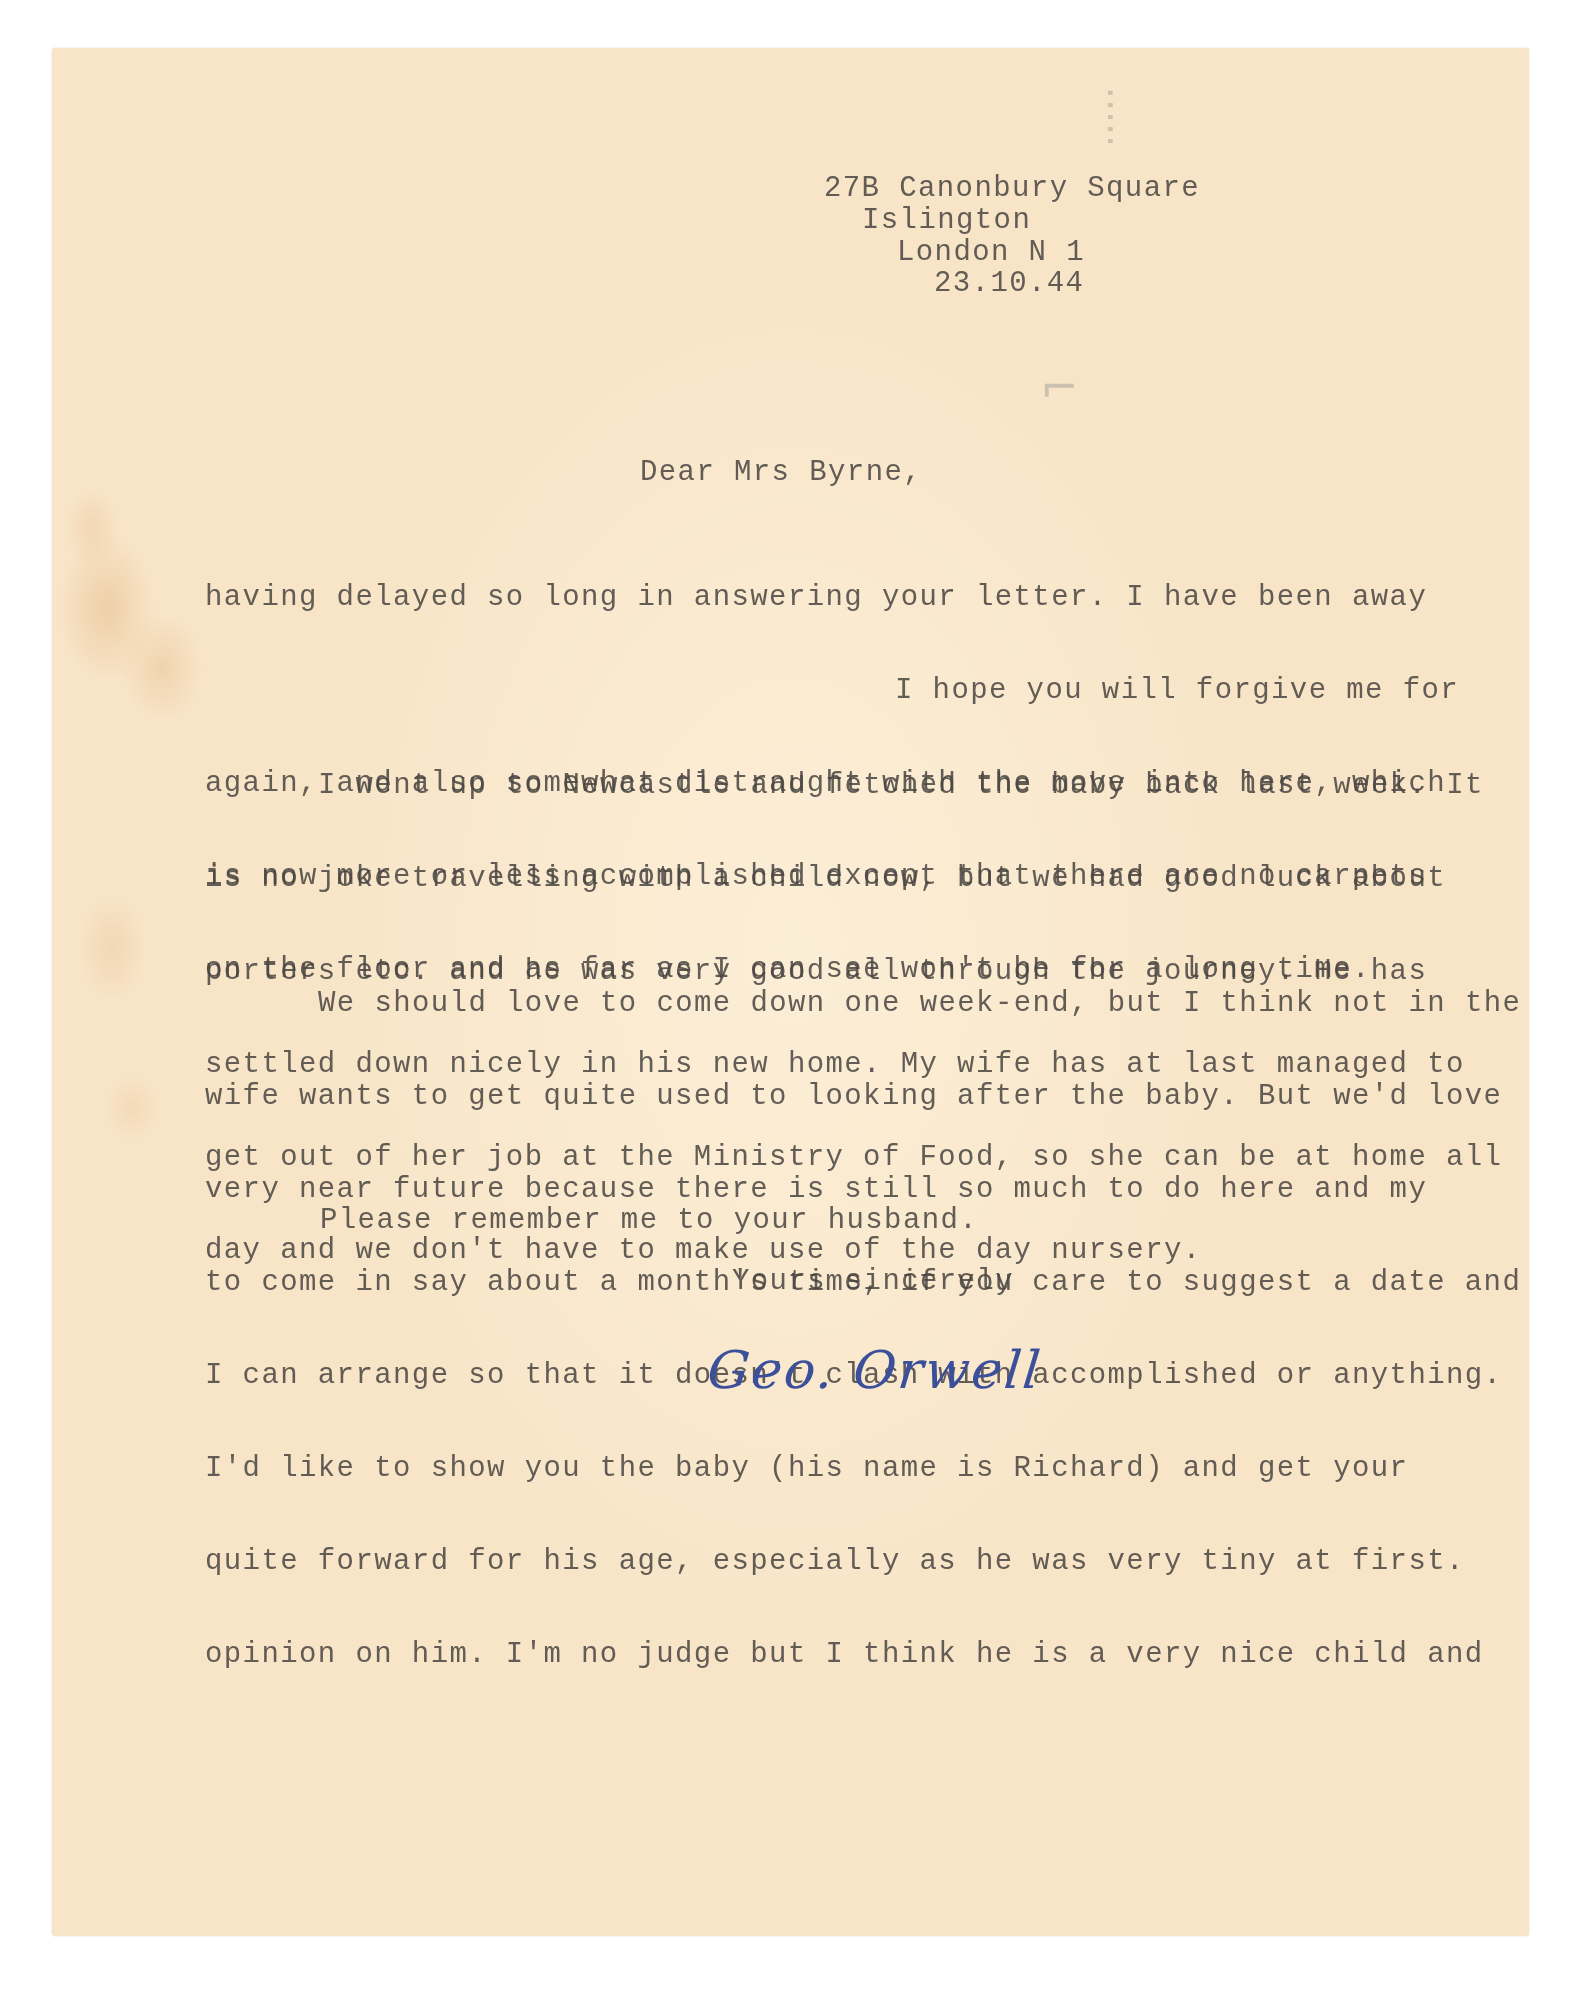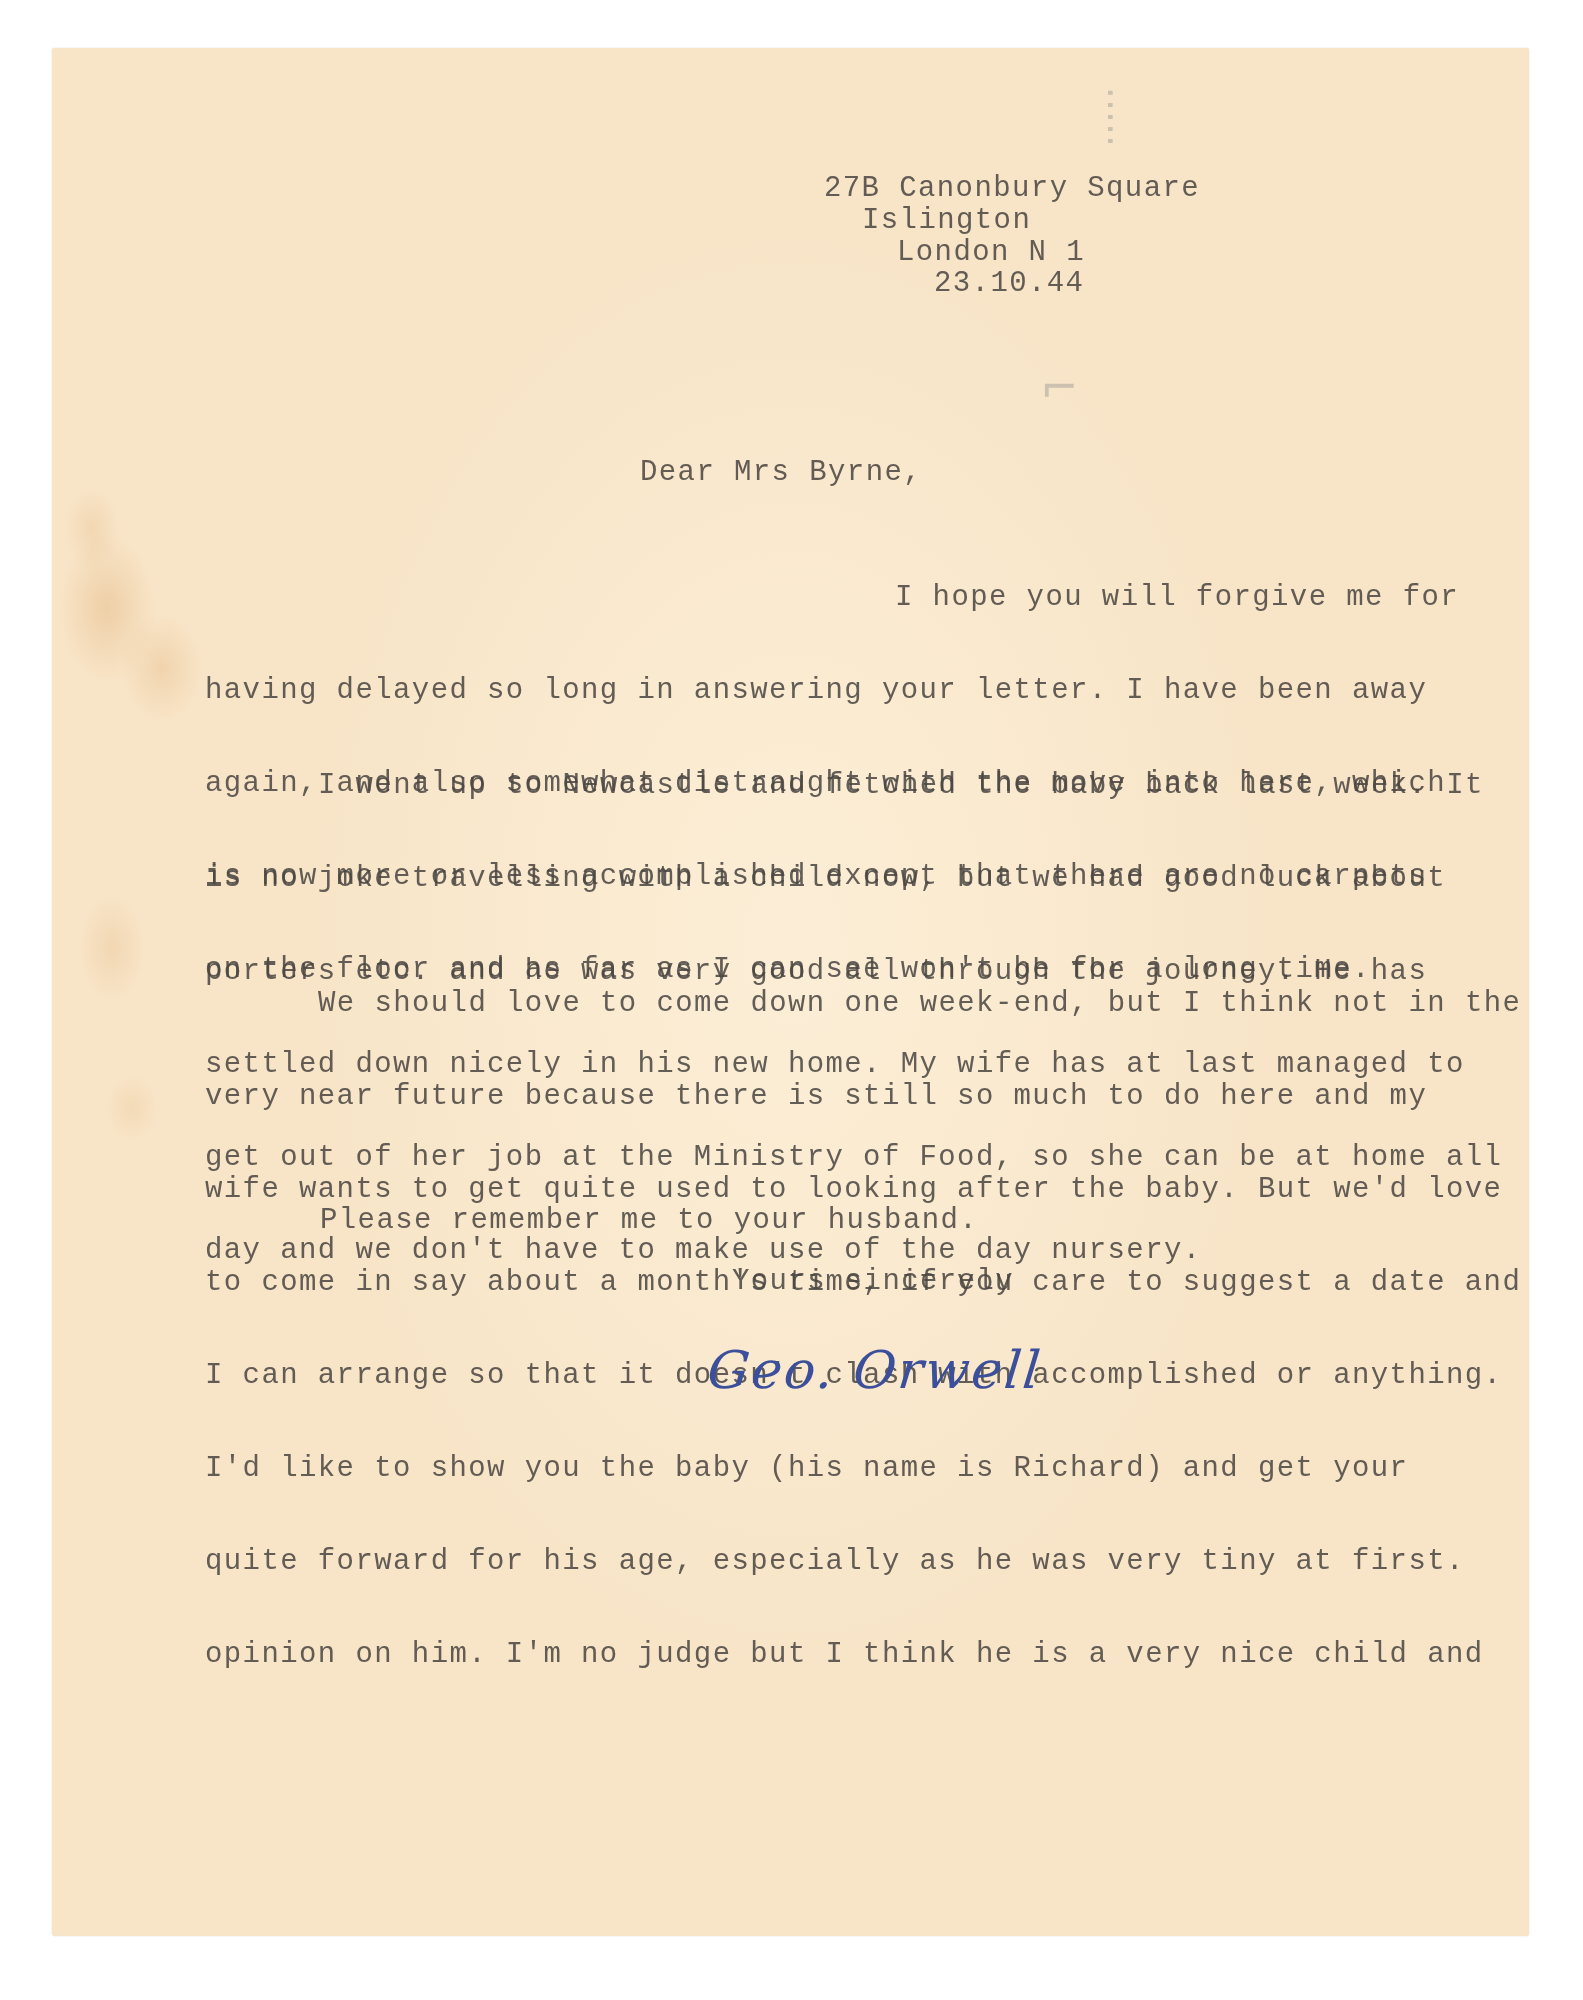--- a/index.html
+++ b/index.html
@@ -54,40 +54,40 @@
 <div class="pencil" style="left:1040px; top:360px; font-size:46px;">⌐</div>
 
 <div class="mono addr-line" style="left:824px; top:173px;">27B Canonbury Square</div>
 <div class="mono addr-line" style="left:862px; top:205px;">Islington</div>
 <div class="mono addr-line" style="left:897px; top:237px;">London N 1</div>
 <div class="mono addr-line" style="left:934px; top:268px;">23.10.44</div>
 
 <div class="mono" style="left:596px; top:457px;margin-left:44px;">Dear Mrs Byrne,</div>
 
 <div class="mono para" style="top:520px;">
+  <span class="body-line">having delayed so long in answering your letter. I have been away</span>
   <span class="body-line" style="padding-left:690px;">I hope you will forgive me for</span>
-  <span class="body-line">having delayed so long in answering your letter. I have been away</span>
   <span class="body-line">again, and also somewhat distraught with the move into here, which</span>
   <span class="body-line">is now more or less accomplished except that there are no carpets</span>
   <span class="body-line">on the floor and as far as I can see won't be for a long time.</span>
 </div>
 
 <div class="mono para" style="top:708px;">
   <span class="body-line" style="padding-left:113px;">I went up to Newcastle and fetched the baby back last week. It</span>
   <span class="body-line">is no joke travelling with a child now, but we had good luck about</span>
   <span class="body-line">porters etc. and he was very good all through the journey. He has</span>
   <span class="body-line">settled down nicely in his new home. My wife has at last managed to</span>
   <span class="body-line">get out of her job at the Ministry of Food, so she can be at home all</span>
   <span class="body-line">day and we don't have to make use of the day nursery.</span>
 </div>
 
 <div class="mono para" style="top:926px;">
   <span class="body-line" style="padding-left:113px;">We should love to come down one week-end, but I think not in the</span>
+  <span class="body-line">wife wants to get quite used to looking after the baby. But we'd love</span>
   <span class="body-line">very near future because there is still so much to do here and my</span>
-  <span class="body-line">wife wants to get quite used to looking after the baby. But we'd love</span>
   <span class="body-line">to come in say about a month's time, if you care to suggest a date and</span>
   <span class="body-line">I can arrange so that it doesn't clash with accomplished or anything.</span>
   <span class="body-line">I'd like to show you the baby (his name is Richard) and get your</span>
   <span class="body-line">quite forward for his age, especially as he was very tiny at first.</span>
   <span class="body-line">opinion on him. I'm no judge but I think he is a very nice child and</span>
 </div>
 
 <div class="mono" style="left:320px; top:1205px;">Please remember me to your husband.</div>
 
 <div class="mono" style="left:688px; top:1266px;padding-left:44px;">Yours sincerely</div>

